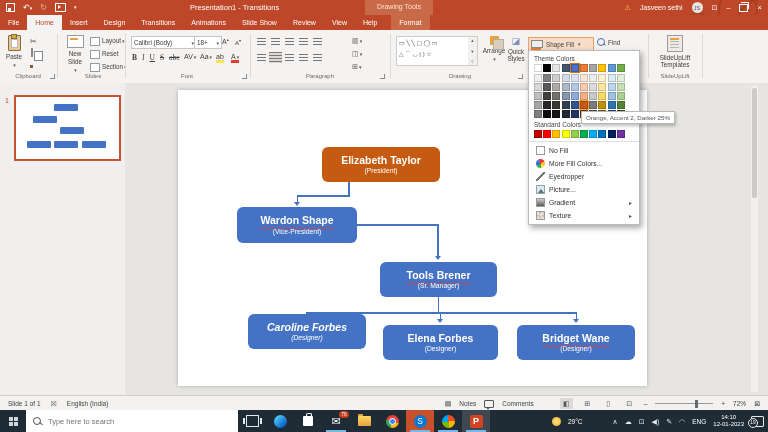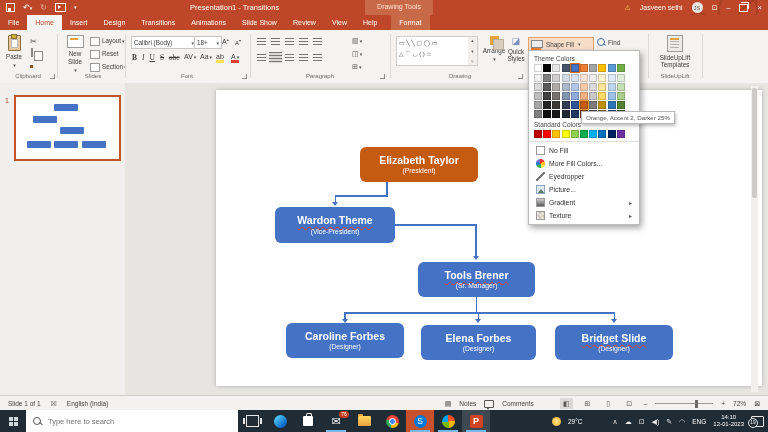--- a/index.html
+++ b/index.html
@@ -97,21 +97,21 @@
   .tooltip{position:absolute;left:581px;top:111px;height:11px;display:flex;align-items:center;background:#fff;
            border:1px solid #B8B8B8;box-shadow:1px 2px 3px rgba(0,0,0,.25);padding:0 4px;font-size:6.2px;color:#555;
            white-space:nowrap;z-index:60;}
   
   .slidepanel{position:absolute;left:0;top:83px;width:125px;height:312px;background:#F0EFEE;border-right:1px solid #DDDBD9;}
   .slide-num{position:absolute;left:5px;top:14px;font-size:7px;color:#B7472A;}
   .thumb{position:absolute;left:14px;top:12px;width:103px;height:62px;background:#fff;border:2px solid #C4532E;}
   .mini{position:absolute;background:#4472C4;border-radius:1px;}
   
   .workspace{position:absolute;left:125px;top:83px;width:643px;height:312px;background:#E7E5E2;}
-  .canvas{position:absolute;left:53px;top:7px;width:546px;height:296px;background:#fff;box-shadow:0 0 4px rgba(0,0,0,.25);margin-left:38px;}
+  .canvas{position:absolute;left:53px;top:7px;width:469px;height:296px;background:#fff;box-shadow:0 0 4px rgba(0,0,0,.25);}
   .vscroll{position:absolute;right:10px;top:3px;width:7px;height:306px;background:#F1F0EF;}
   .vscroll .thumbbar{position:absolute;left:1px;top:2px;width:5px;height:110px;background:#CDCBC9;border-radius:2px;}
   .org-node{position:absolute;border-radius:6px;color:#fff;text-align:center;display:flex;flex-direction:column;
             align-items:center;justify-content:center;gap:1px;}
   .org-name{font-size:10.5px;font-weight:bold;line-height:1.05;}
   .org-role{font-size:6.8px;}
   .sp .org-name{text-decoration:underline wavy #E03C31 1px;text-underline-offset:2px;}
   .cl{position:absolute;background:#4472C4;}
   .arr{position:absolute;width:0;height:0;border-left:3px solid transparent;border-right:3px solid transparent;border-top:4px solid #4472C4;}
   
@@ -361,37 +361,37 @@
       <div class="cl" style="left:397.5px;top:222px;width:1.5px;height:8px"></div>
       <div class="arr" style="left:125.5px;top:229px"></div>
       <div class="arr" style="left:259px;top:229px"></div>
       <div class="arr" style="left:395px;top:229px"></div>
 
       <div class="org-node" style="left: 144px; top: 57px; width: 118px; height: 35px; background: rgb(197, 90, 17);">
         <span class="org-name">Elizabeth Taylor</span>
         <span class="org-role">(President)</span>
       </div>
       <div class="org-node sp" style="left: 59px; top: 117px; width: 120px; height: 36px; background: rgb(68, 114, 196);">
-        <span class="org-name">Wardon Theme</span>
+        <span class="org-name">Wardon Shape</span>
         <span class="org-role">(Vice-President)</span>
       </div>
       <div class="org-node sp" style="left: 202px; top: 172px; width: 117px; height: 35px; background: rgb(68, 114, 196);">
         <span class="org-name">Tools Brener</span>
         <span class="org-role">(Sr. Manager)</span>
       </div>
-      <div class="org-node" style="left: 70px; top: 233px; width: 118px; height: 35px; background: rgb(68, 114, 196);">
+      <div class="org-node" style="left: 70px; top: 224px; width: 118px; height: 35px; background: rgb(68, 114, 196); font-style: italic;">
         <span class="org-name">Caroline Forbes</span>
         <span class="org-role">(Designer)</span>
       </div>
       <div class="org-node" style="left: 205px; top: 235px; width: 115px; height: 35px; background: rgb(68, 114, 196);">
         <span class="org-name">Elena Forbes</span>
         <span class="org-role">(Designer)</span>
       </div>
       <div class="org-node sp" style="left: 339px; top: 235px; width: 118px; height: 35px; background: rgb(68, 114, 196);">
-        <span class="org-name">Bridget Slide</span>
+        <span class="org-name">Bridget Wane</span>
         <span class="org-role">(Designer)</span>
       </div>
     </div>
     <div class="vscroll">
         <div class="thumbbar"></div>
       </div>
   </div>
 
   <div class="fill-menu">
     <div class="fm-header">Theme Colors</div>

